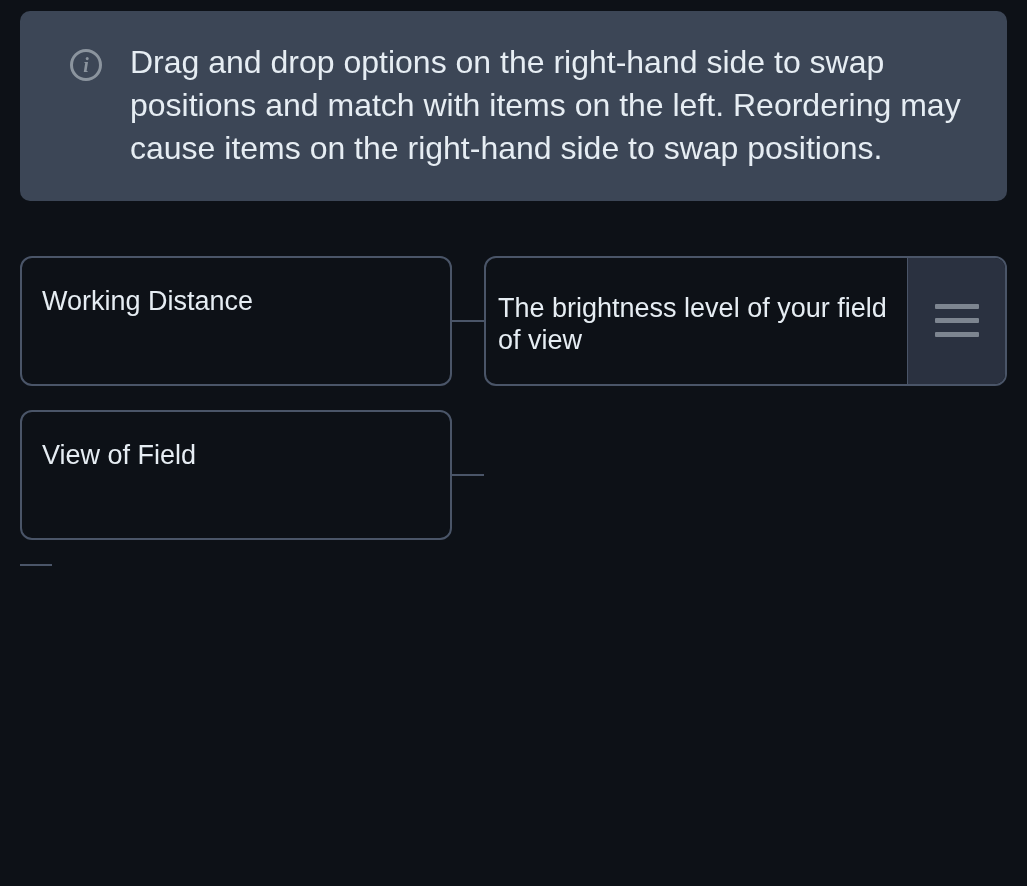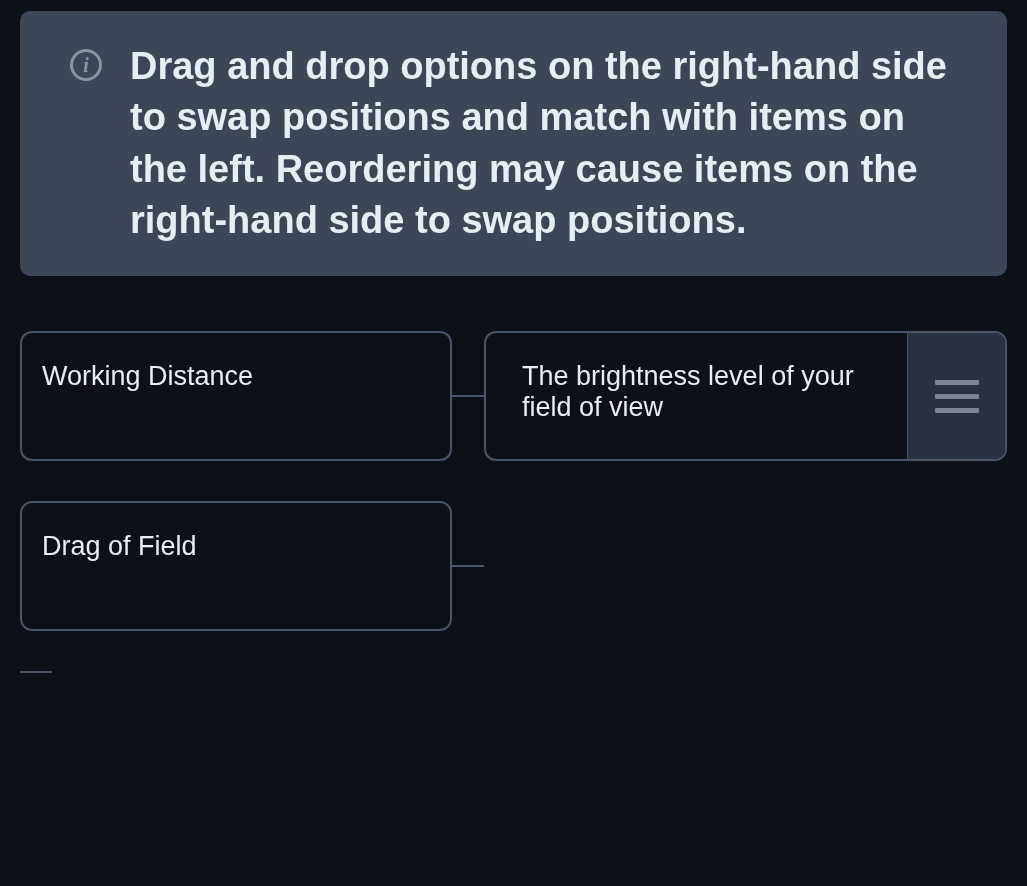--- a/index.html
+++ b/index.html
@@ -36,30 +36,30 @@
       display: flex;
       align-items: center;
       justify-content: center;
       color: #8b949e;
       font-weight: bold;
       font-size: 20px;
       font-style: italic;
       font-family: Georgia, serif;
     }
     .instruction-text {
-      font-size: 38px;
+      font-size: 32px;
       line-height: 1.35;
       color: #e6edf3;
-      font-weight: 700;
+      font-weight: 400;
     }
     .matching-area {
       margin: 55px 20px 0 20px;
       display: flex;
       flex-direction: column;
-      gap: 40px;
+      gap: 24px;
     }
     .match-row {
       display: flex;
       align-items: stretch;
       position: relative;
     }
     .left-card {
       width: 432px;
       border: 2px solid #4a5568;
       border-radius: 12px;
@@ -91,23 +91,23 @@
       border: 2px solid #4a5568;
       border-radius: 12px;
       background-color: #0d1117;
       display: flex;
       align-items: stretch;
       min-height: 130px;
       overflow: hidden;
     }
     .right-card-text-wrap {
       flex: 1;
-      padding: 28px 36px;
+      padding: 28px 12px;
       display: flex;
-      align-items: flex-start;
+      align-items: flex-end;
     }
     .right-card-text {
       font-size: 27px;
       color: #e6edf3;
       line-height: 1.15;
       font-weight: 500;
     }
     .drag-handle {
       width: 98px;
       background-color: #2a3140;
@@ -158,21 +158,21 @@
           <div class="drag-line"></div>
           <div class="drag-line"></div>
         </div>
       </div>
     </div>
   </div>
 
 
   <div class="match-row">
     <div class="left-card">
-      <div class="left-card-text">Drag of Field</div>
+      <div class="left-card-text">View of Field</div>
     </div>
     <div class="connector">
       <div class="connector-line"></div>
     </div>
   </div>
 
   <div class="match-row">
     <div class="connector">
       <div class="connector-line"></div>
     </div>

